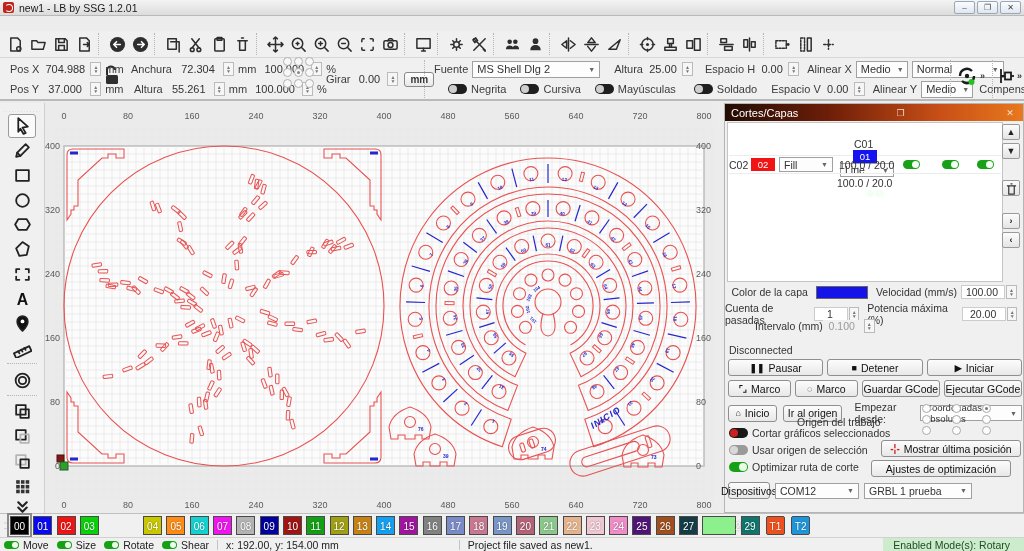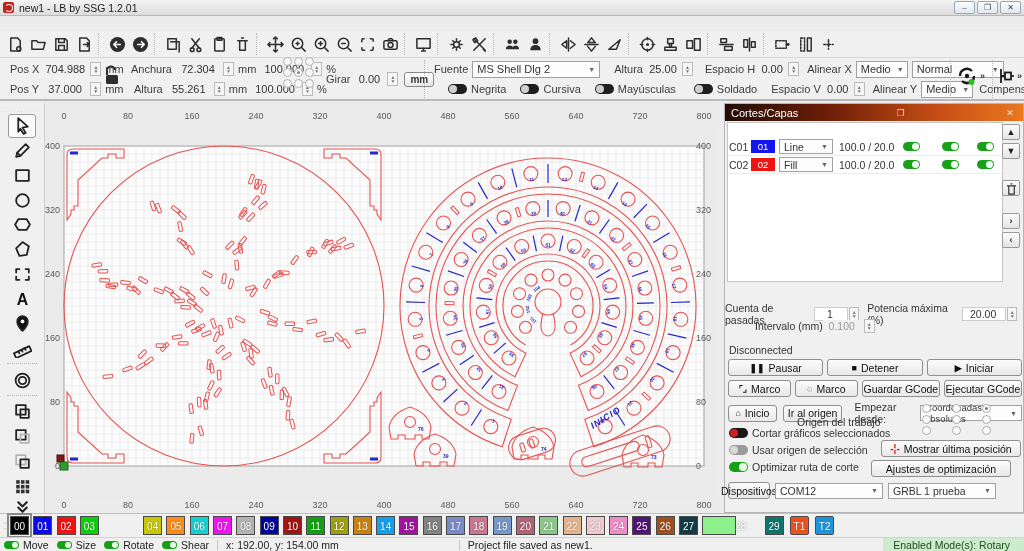--- a/index.html
+++ b/index.html
@@ -1176,21 +1176,21 @@
     </div>
     <span class="lh" style="left:10px; top:20px">#</span>
     <span class="lh" style="left:28px; top:20px">Layer</span>
     <span class="lh" style="left:58px; top:20px">Mode</span>
     <span class="lh" style="left:116px; top:20px">Spd/Pwr</span>
     <span class="lh" style="left:160px; top:20px">Output</span>
     <span class="lh" style="left:200px; top:20px">Show</span>
     <span class="lh" style="left:234px; top:20px">Air</span>
     <div id="cp-list"></div>
 
-    <div class="cp-row" style="left:4px; top:34px; width:272px; height:18px; border-bottom:1px solid #ececec;">
+    <div class="cp-row" style="left:4px; top:34px; width:272px; height:18px; border-bottom:1px solid #ececec;flex-direction:column;">
       <span style="width:22px">C01</span>
       <span class="chip" style="background: rgb(20, 20, 240);">01</span>
       <span class="combo" style="width:54px; height:15px; margin-left:4px">
           <span>Line</span>
           <span class="arrow">▼</span>
         </span>
       <span style="margin-left:6px; width:62px">100.0 / 20.0</span>
       <span class="tgl2" style="margin-left:2px"></span>
       <span class="tgl2" style="margin-left:22px"></span>
       <span class="tgl2" style="margin-left:18px"></span>
@@ -1211,20 +1211,28 @@
     <div id="cp-strip">
       <div class="sbtn">▲</div>
       <div class="sbtn">▼</div>
       <div class="sbtn" style="margin-top:18px"><svg width="11" height="12" viewBox="0 0 12 13" style="margin-top:2px">
             <path d="M1 3h10M3 3v9h6V3M5 1h2" fill="none" stroke="#333" stroke-width="1.3"></path>
           </svg></div>
       <div class="sbtn" style="margin-top:14px">›</div>
       <div class="sbtn">‹</div>
     </div>
 
+    <div class="cp-row" style="left:0; top:181px; width:296px; justify-content:flex-end;">
+      <span>Color de la capa</span>
+      <span class="swatch" style="margin: 0px 8px; background: rgb(20, 20, 232);"></span>
+      <span>Velocidad (mm/s)</span>
+      <span class="pval" style="min-width:44px; background:#fff; border:1px solid #ccc; margin-left:4px">100.00</span>
+        <span class="spin">▲<br>▼</span>
+      <span style="width:4px"></span>
+    </div>
     <div class="cp-row" style="left:0; top:198px; width:296px; justify-content:flex-end;">
       <span>Cuenta de pasadas</span>
       <span class="pval" style="min-width:34px; background:#fff; border:1px solid #ccc; margin-left:6px">1</span>
         <span class="spin">▲<br>▼</span>
       <span style="margin-left:8px">Potencia máxima (%)</span>
       <span class="pval" style="min-width:44px; background:#fff; border:1px solid #ccc; margin-left:4px">20.00</span>
         <span class="spin">▲<br>▼</span>
       <span style="width:4px"></span>
     </div>
     <div class="cp-row dim" style="left:30px; top:215px;">
@@ -1311,21 +1319,21 @@
         <span class="crossh">-¦-</span>
         <span>Mostrar última posición</span>
       </span>
     <span class="btn abs" style="left:146px; top:356px; width:140px; height:17px">
         <span>Ajustes de optimización</span>
       </span>
     <div class="cp-row" style="left:3px; top:378px; width:294px; gap:5px;">
       <span class="btn" style="width:42px; height:17px">
           <span>Dispositivos</span>
         </span>
-      <span class="combo" style="width:108px; height:16px">
+      <span class="combo" style="width:84px; height:16px">
           <span>COM12</span>
           <span class="arrow">▼</span>
         </span>
       <span class="combo" style="width:108px; height:16px">
           <span>GRBL 1 prueba</span>
           <span class="arrow">▼</span>
         </span>
     </div>
   </div>
 
@@ -1352,21 +1360,21 @@
     <span class="pchip" style="background: rgb(120, 150, 200);">19</span>
     <span class="pchip" style="background: rgb(180, 100, 120);">20</span>
     <span class="pchip" style="background: rgb(140, 200, 140);">21</span>
     <span class="pchip" style="background: rgb(230, 180, 140);">22</span>
     <span class="pchip" style="background: rgb(240, 200, 210);">23</span>
     <span class="pchip" style="background: rgb(240, 140, 200);">24</span>
     <span class="pchip" style="background: rgb(80, 20, 120);">25</span>
     <span class="pchip" style="background: rgb(160, 80, 30);">26</span>
     <span class="pchip" style="background: rgb(20, 60, 70);">27</span>
     <span class="pchip" style="background: rgb(140, 240, 140); padding-left: 32px;">28</span>
-    <span class="pchip" style="background: #0f766e; margin-left: 24px;">29</span>
+    <span class="pchip" style="background: #0f766e;">29</span>
     <span class="pchip tchip" style="background: rgb(240, 80, 30);">T1</span>
     <span class="pchip tchip" style="background: rgb(30, 150, 220);">T2</span>
   </div>
 
   <div id="statusbar" class="abs">
     <span class="stgl" style="margin-left:4px"></span>
       <span>Move</span>
     <span class="stgl"></span>
       <span>Size</span>
     <span class="stgl"></span>

